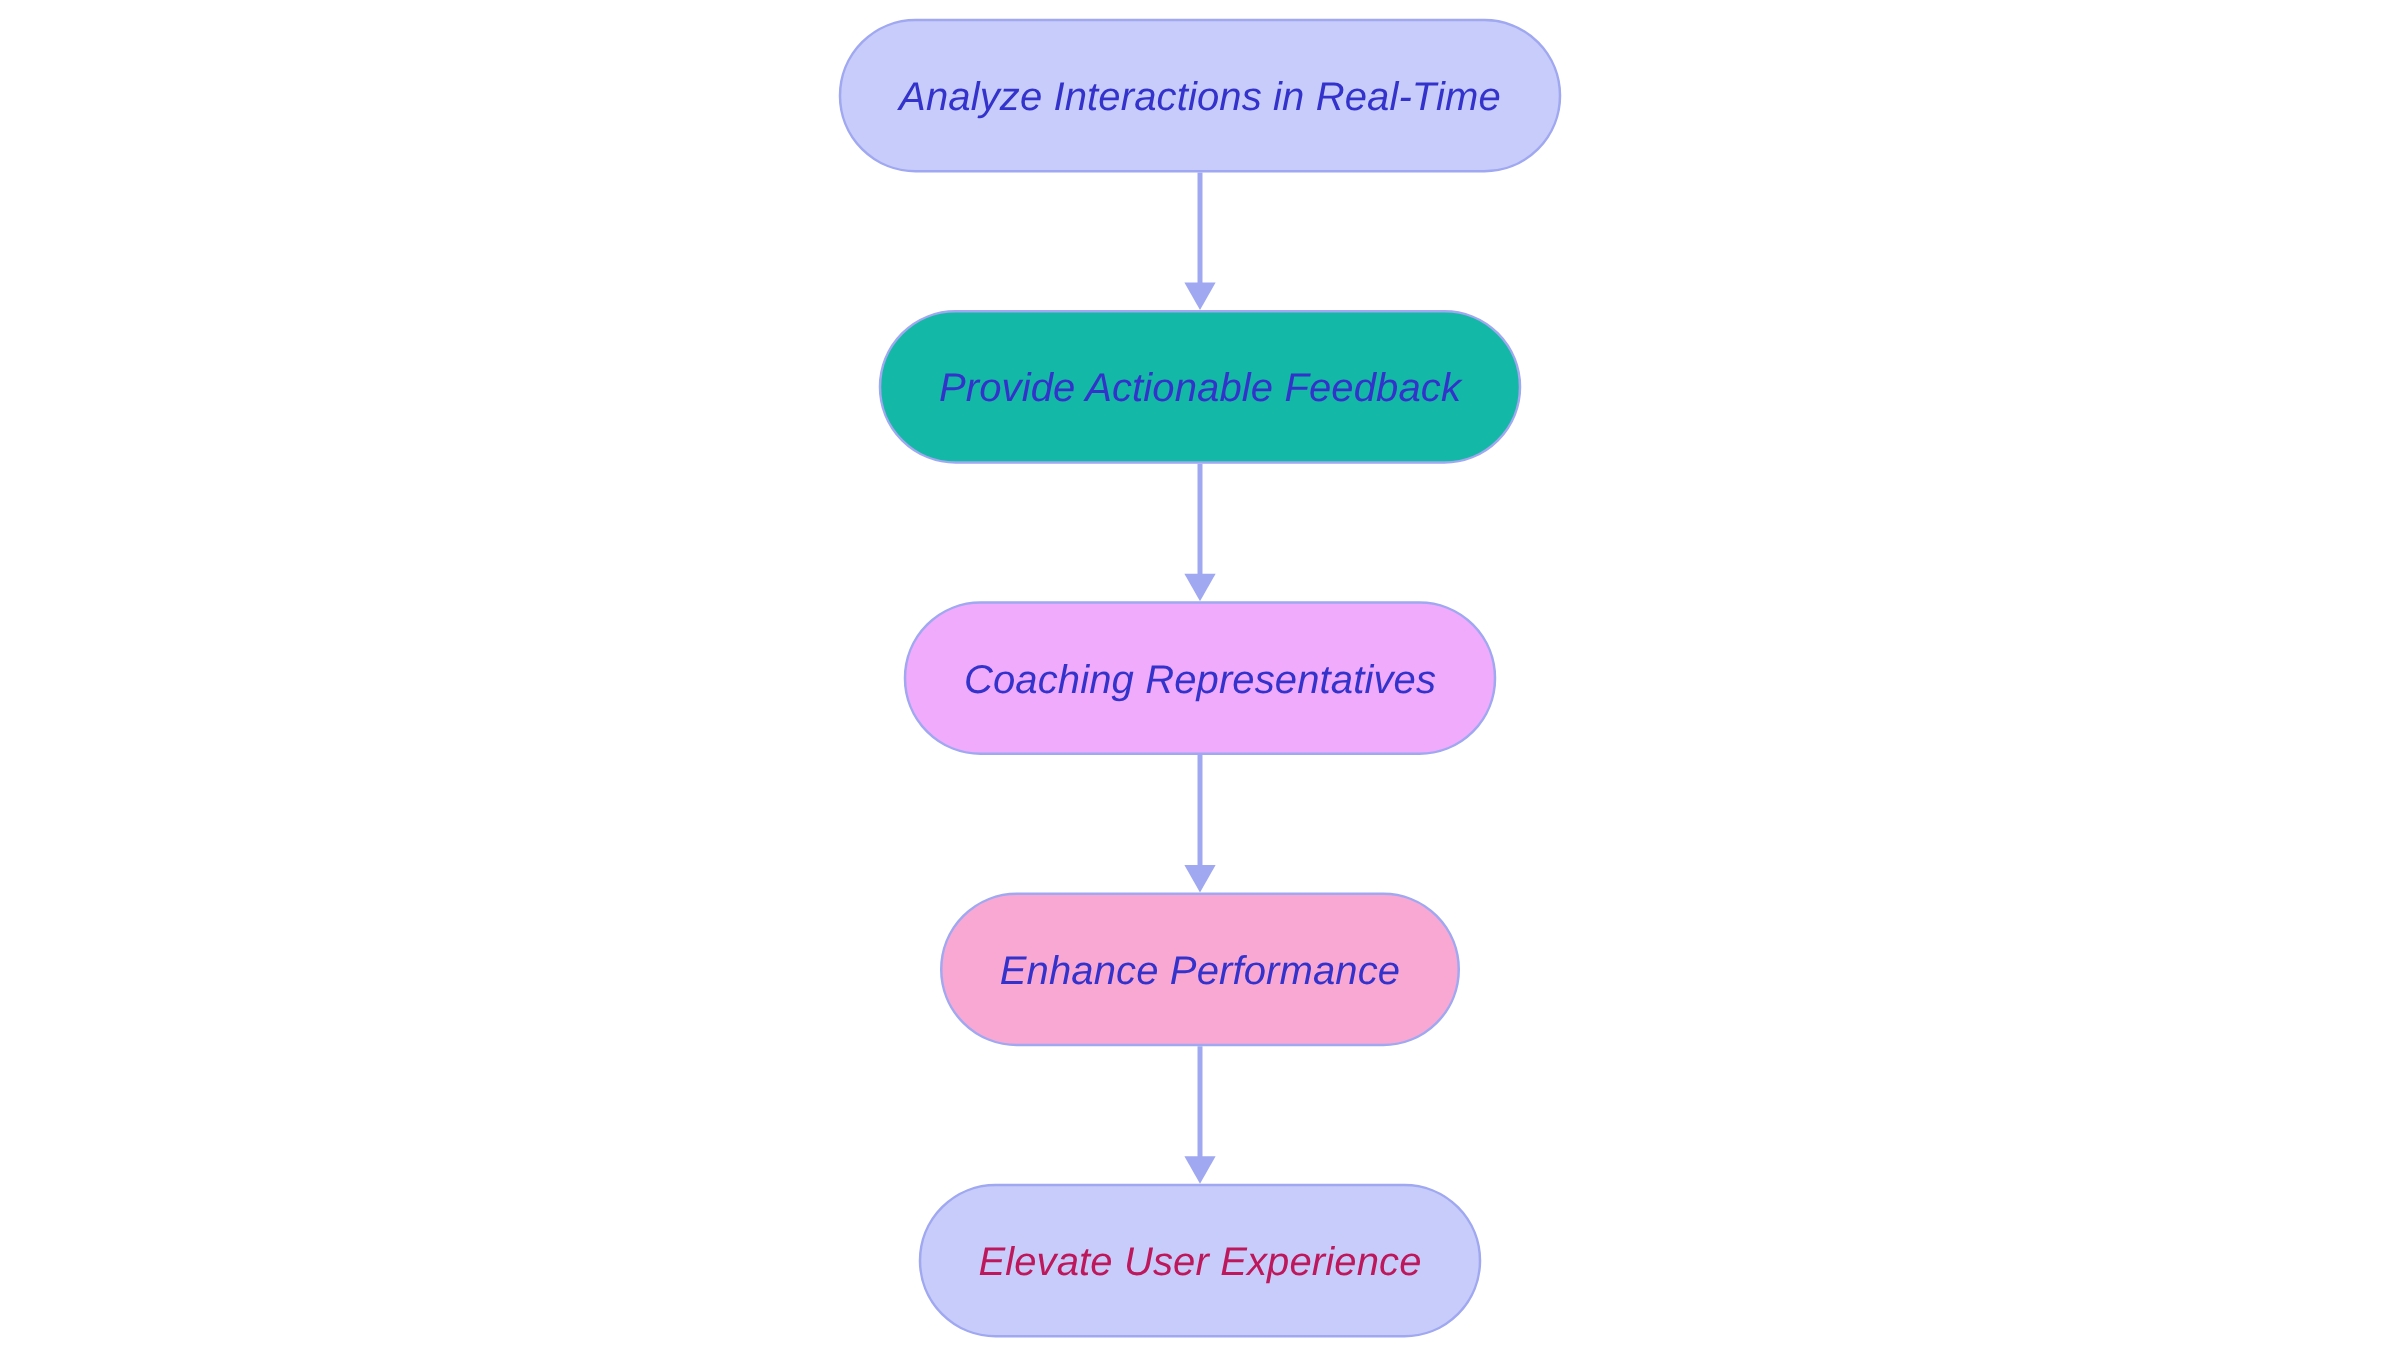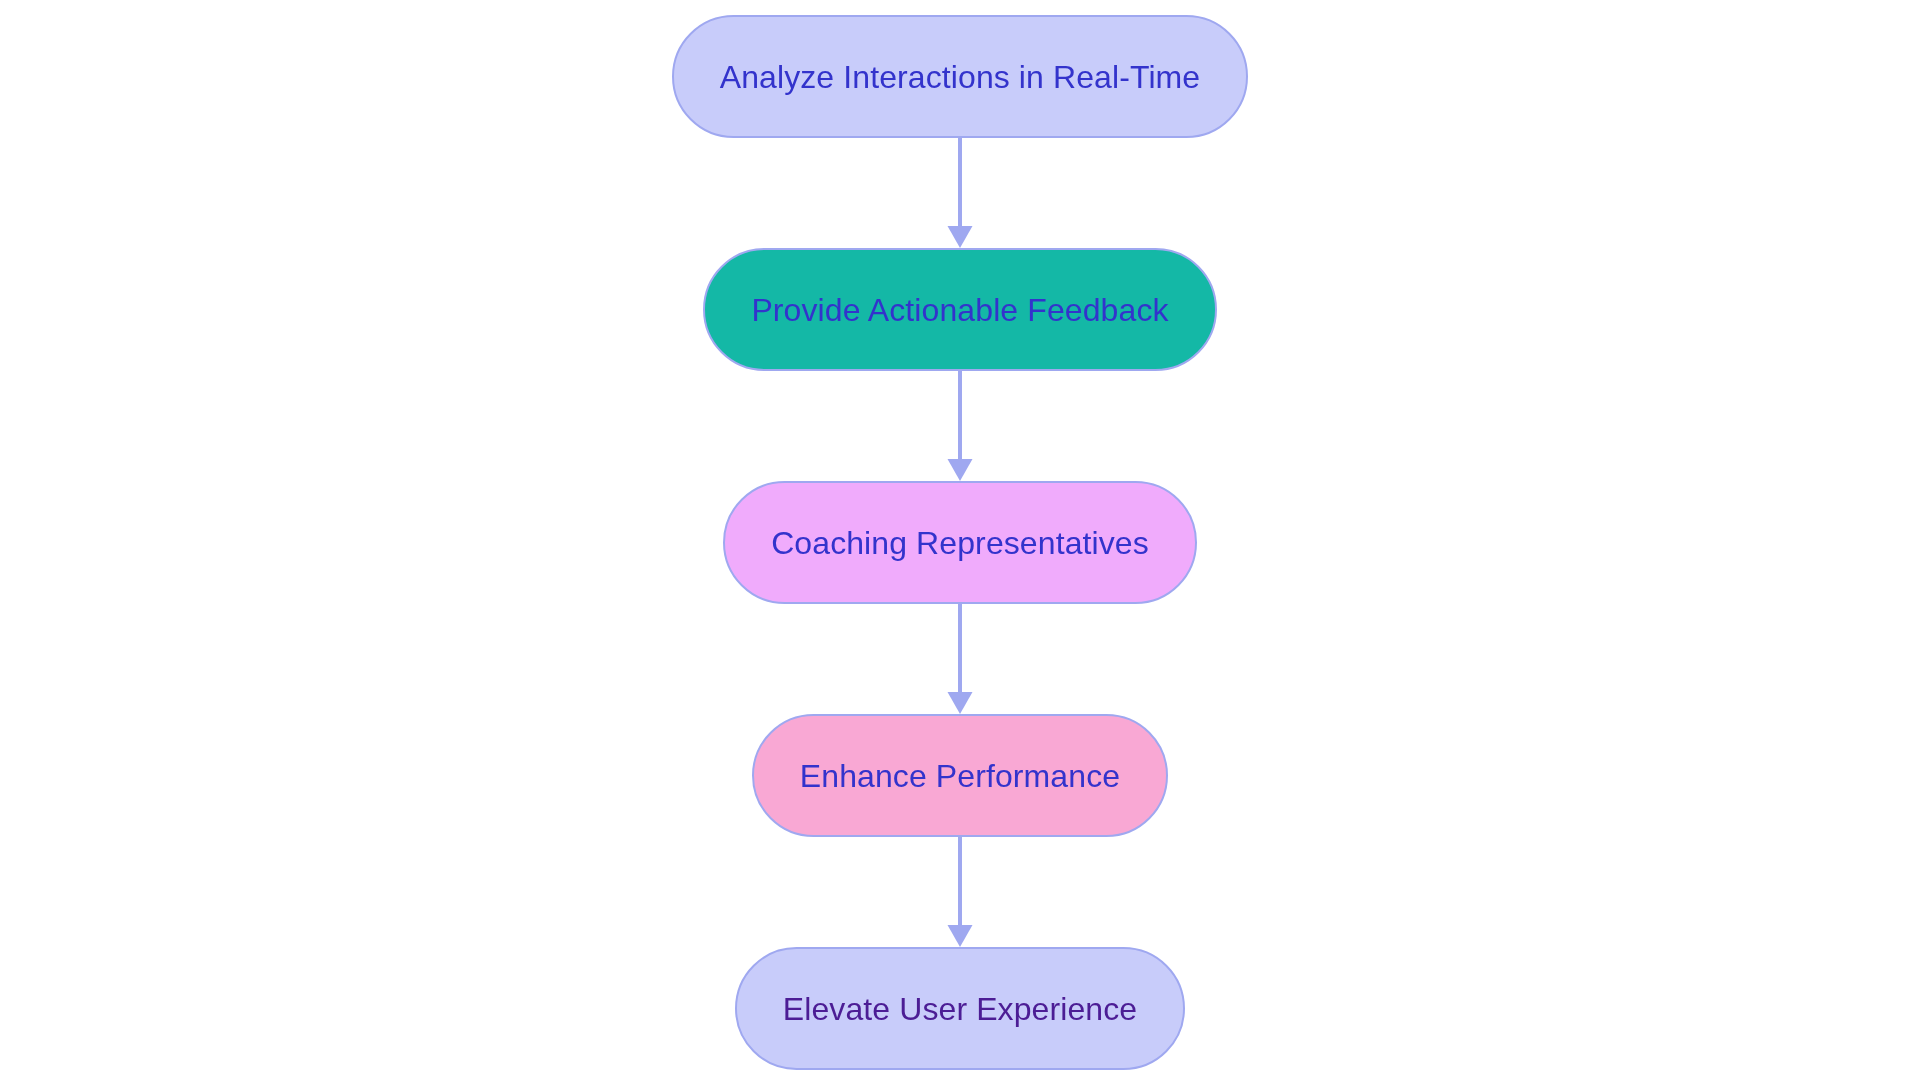--- a/index.html
+++ b/index.html
@@ -38,20 +38,21 @@
     box-sizing: border-box;
     height: 123px;
     border: 2px solid #9fa8f0;
     background: #c8ccfa;
     border-radius: 62px;
     display: flex;
     align-items: center;
     justify-content: center;
     padding: 0 46px;
     flex: 0 0 auto;
+    font-style: italic;
   }
 
   .node-label {
     color: #3333cc;
     font-size: 32px;
     line-height: 1;
     font-weight: 400;
     letter-spacing: 0.1px;
     white-space: nowrap;
     font-family: "Liberation Sans", "DejaVu Sans", sans-serif;
@@ -118,17 +119,17 @@
     </div>
 
     <div class="connector">
       <svg viewBox="0 0 40 110" xmlns="http://www.w3.org/2000/svg" aria-hidden="true">
         <line x1="20" y1="0" x2="20" y2="90" stroke="#9FA8F0" stroke-width="4"></line>
         <polygon points="7.5,88 32.5,88 20,110" fill="#9FA8F0"></polygon>
       </svg>
     </div>
 
     <div class="node" style="background: rgb(200, 204, 250); border-color: rgb(159, 168, 240);">
-      <span class="node-label" style="color: #4c1d95;">Elevate User Experience</span>
+      <span class="node-label" style="color: #be185d;">Elevate User Experience</span>
     </div>
 
   </div>
 </div>
 
 </body></html>

